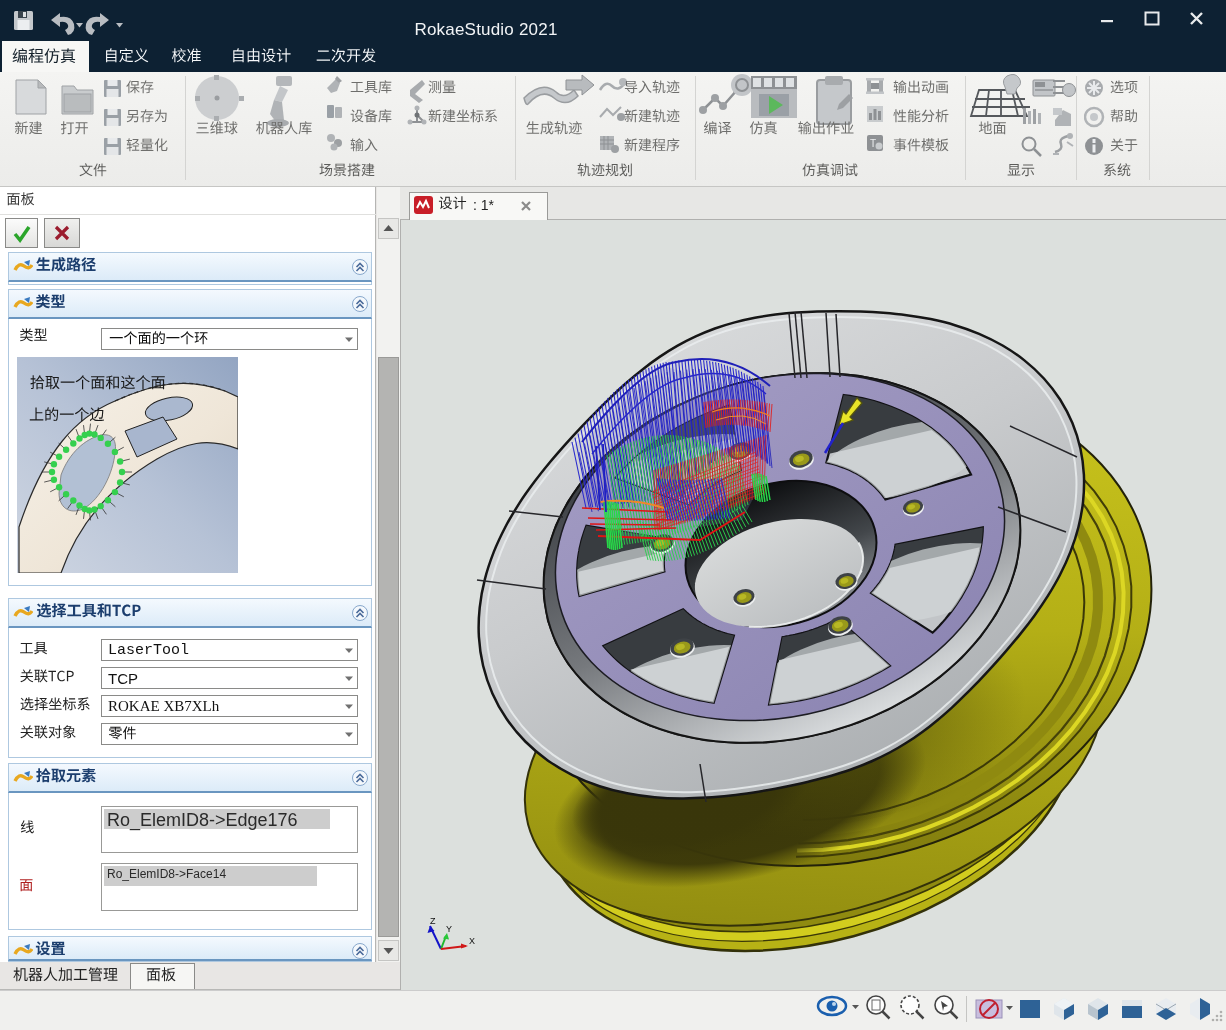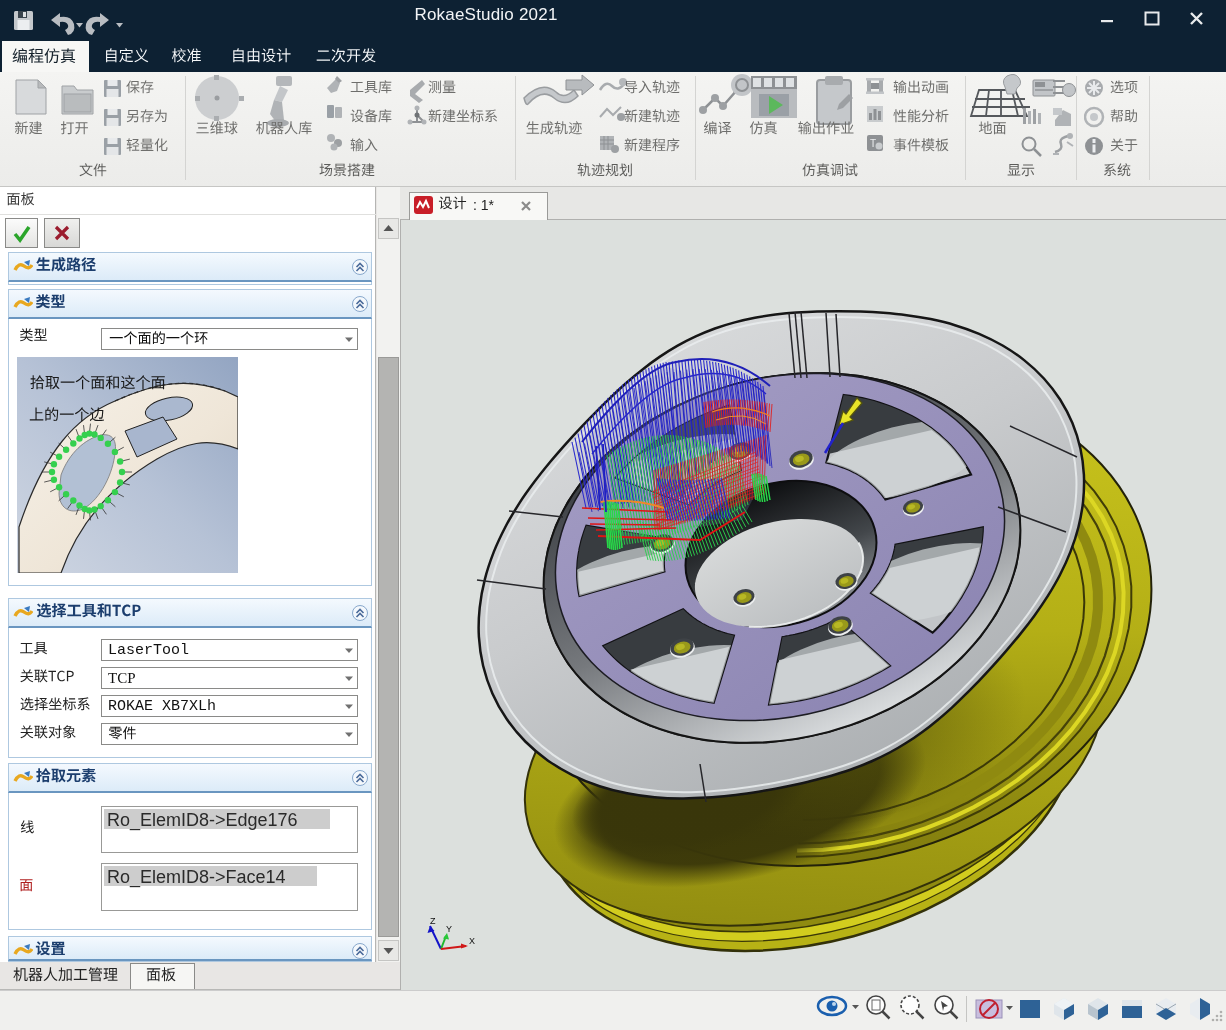--- a/index.html
+++ b/index.html
@@ -16,21 +16,21 @@
  <rect x="4" y="4" width="19" height="19" rx="1.5" fill="#c4c8cc"></rect>
  <rect x="8" y="4" width="9" height="7" fill="#39444d"></rect>
       <rect x="13" y="5" width="3" height="5" fill="#dfe2e4"></rect>
  <rect x="7.5" y="13" width="12" height="10" fill="#eceef0"></rect>
  <path d="M50 10 q11 -2 14 7 q2 9 -6 11 l-3 -5 q4 -2 3 -5 q-2 -4 -8 -3 l0 5 -9 -7 9 -7z" fill="#b9bdc2"></path>
  <path d="M66 16 l7 0 -3.5 4.5z" fill="#b9bdc2"></path>
  <path d="M90 10 q-11 -2 -14 7 q-2 9 6 11 l3 -5 q-4 -2 -3 -5 q2 -4 8 -3 l0 5 9 -7 -9 -7z" fill="#b9bdc2"></path>
  <path d="M106 16 l7 0 -3.5 4.5z" fill="#b9bdc2"></path>
 </g>
   </svg>
-<div class="abs" style="left:0;top:5px;width:972px;text-align:center;color:#f2f4f6;font-size:17px;letter-spacing:0.2px">RokaeStudio 2021</div>
+<div class="abs" style="left:0;top:20px;width:972px;text-align:center;color:#f2f4f6;font-size:17px;letter-spacing:0.2px">RokaeStudio 2021</div>
 <svg class="abs" style="left:1085px;top:6px" width="135" height="26" viewBox="0 0 135 26">
 <rect x="16" y="14" width="12" height="2.2" fill="#e8eaec"></rect>
 <rect x="60.5" y="6.5" width="13" height="12" fill="none" stroke="#e8eaec" stroke-width="2"></rect>
 <path d="M106 7 L117 18 M117 7 L106 18" stroke="#e8eaec" stroke-width="2.4" fill="none"></path>
 </svg>
 <div class="abs" id="tabrow"></div>
 <div class="abs" style="left:2px;top:41px;width:87px;height:31px;background:#f7f7f5"></div>
 <svg style="position:absolute;left:12px;top:48px;overflow:visible" width="64" height="17" viewBox="0 -13.76 64 16.96">
     <path d="M0.6 -0.9 0.9 0.2C2.2 -0.3 3.9 -1.0 5.5 -1.6L5.3 -2.6C3.6 -1.9 1.8 -1.3 0.6 -0.9ZM1.0 -6.8C1.2 -6.9 1.6 -7.0 3.3 -7.2C2.7 -6.2 2.1 -5.4 1.9 -5.1C1.4 -4.4 1.1 -4.0 0.7 -4.0C0.8 -3.7 1.0 -3.1 1.1 -2.9C1.4 -3.1 1.9 -3.3 5.4 -4.1C5.4 -4.3 5.3 -4.8 5.3 -5.1L2.7 -4.5C3.8 -6.0 4.9 -7.8 5.8 -9.6L4.8 -10.1C4.6 -9.5 4.2 -8.9 3.9 -8.3L2.1 -8.1C3.0 -9.5 3.9 -11.3 4.6 -13.0L3.4 -13.4C2.9 -11.5 1.8 -9.4 1.5 -8.9C1.1 -8.3 0.9 -7.9 0.6 -7.9C0.7 -7.6 0.9 -7.0 1.0 -6.8ZM10.0 -5.6V-3.2H8.7V-5.6ZM10.8 -5.6H11.9V-3.2H10.8ZM7.7 -6.6V1.2H8.7V-2.3H10.0V0.8H10.8V-2.3H11.9V0.7H12.8V-2.3H13.9V0.1C13.9 0.2 13.9 0.3 13.8 0.3C13.7 0.3 13.4 0.3 13.0 0.3C13.2 0.5 13.3 0.9 13.3 1.2C13.9 1.2 14.2 1.1 14.5 1.0C14.8 0.8 14.9 0.6 14.9 0.1V-6.6L13.9 -6.6ZM12.8 -5.6H13.9V-3.2H12.8ZM9.7 -13.2C9.9 -12.8 10.2 -12.2 10.4 -11.7H6.6V-8.2C6.6 -5.8 6.5 -2.2 5.0 0.3C5.3 0.4 5.8 0.8 6.0 1.0C7.4 -1.6 7.7 -5.4 7.7 -8.0H14.7V-11.7H11.7C11.5 -12.2 11.2 -13.0 10.8 -13.5ZM7.7 -10.7H13.6V-9.0H7.7Z M24.5 -11.7H29.3V-8.8H24.5ZM23.4 -12.8V-7.7H30.5V-12.8ZM23.2 -3.3V-2.3H26.3V-0.2H22.1V0.8H31.4V-0.2H27.5V-2.3H30.7V-3.3H27.5V-5.3H31.1V-6.3H22.8V-5.3H26.3V-3.3ZM21.8 -13.2C20.6 -12.7 18.5 -12.2 16.7 -11.9C16.8 -11.6 17.0 -11.2 17.0 -11.0C17.8 -11.1 18.6 -11.2 19.4 -11.4V-8.9H16.8V-7.8H19.2C18.6 -6.0 17.5 -3.9 16.4 -2.8C16.7 -2.5 16.9 -2.0 17.1 -1.6C17.9 -2.6 18.7 -4.2 19.4 -5.8V1.2H20.6V-5.6C21.1 -5.0 21.8 -4.1 22.0 -3.7L22.8 -4.6C22.4 -5.0 21.0 -6.4 20.6 -6.8V-7.8H22.6V-8.9H20.6V-11.7C21.3 -11.8 22.0 -12.0 22.6 -12.3Z M41.4 -13.2C41.6 -12.4 42.0 -11.3 42.1 -10.7L43.3 -11.0C43.2 -11.6 42.8 -12.7 42.5 -13.4ZM37.2 -10.6V-9.5H39.9C39.8 -5.5 39.5 -1.6 36.5 0.5C36.8 0.7 37.2 1.0 37.4 1.3C39.7 -0.4 40.6 -3.0 41.0 -6.0H44.9C44.8 -2.0 44.5 -0.5 44.2 -0.1C44.0 0.0 43.9 0.1 43.6 0.1C43.3 0.1 42.4 0.1 41.6 -0.0C41.8 0.3 41.9 0.8 41.9 1.1C42.8 1.2 43.6 1.2 44.1 1.1C44.6 1.1 44.9 1.0 45.3 0.6C45.8 0.0 46.0 -1.7 46.2 -6.6C46.2 -6.7 46.2 -7.1 46.2 -7.1H41.1C41.1 -7.9 41.2 -8.7 41.2 -9.5H47.4V-10.6ZM36.3 -13.4C35.4 -11.0 34.0 -8.6 32.5 -7.0C32.7 -6.8 33.1 -6.1 33.2 -5.8C33.7 -6.4 34.2 -7.0 34.6 -7.6V1.2H35.8V-9.5C36.4 -10.7 37.0 -11.9 37.4 -13.1Z M57.5 -0.7C59.3 -0.1 61.1 0.6 62.2 1.2L63.2 0.4C62.0 -0.2 60.0 -0.9 58.2 -1.5ZM53.5 -1.5C52.5 -0.8 50.5 0.0 48.9 0.4C49.2 0.7 49.5 1.1 49.7 1.3C51.3 0.8 53.3 0.0 54.6 -0.8ZM55.5 -13.5 55.4 -12.1H49.4V-11.1H55.2L55.1 -10.0H51.2V-2.8H48.9V-1.8H63.1V-2.8H60.8V-10.0H56.2L56.4 -11.1H62.7V-12.1H56.6L56.8 -13.3ZM52.4 -2.8V-3.9H59.6V-2.8ZM52.4 -7.4H59.6V-6.4H52.4ZM52.4 -8.1V-9.2H59.6V-8.1ZM52.4 -5.7H59.6V-4.7H52.4Z" fill="#16222c"></path>
   </svg>
@@ -476,29 +476,29 @@
   </svg>
 <div class="abs" style="left:101px;top:639px;width:257px;height:22px;background:#fff;border:1px solid #8a8a88"></div>
 <div class="abs" style="left:108px;top:642px;font-family:'Liberation Mono',monospace;font-size:15px;color:#111">LaserTool</div>
 <svg class="abs" style="left:342px;top:639px" width="14" height="22" viewBox="0 0 14 22">
     <path d="M3 9.5 l8 0 -4 4.5z" fill="#707070"></path>
   </svg>
 <svg style="position:absolute;left:19px;top:669px;overflow:visible" width="56" height="15" viewBox="0 -12.47 56 15.37">
     <path d="M3.2 -11.6C3.8 -10.8 4.5 -9.8 4.7 -9.1H1.9V-8.0H6.7V-6.2C6.7 -6.0 6.7 -5.7 6.7 -5.4H1.0V-4.4H6.4C6.0 -2.8 4.6 -1.1 0.7 0.2C1.0 0.4 1.3 0.9 1.5 1.1C5.2 -0.2 6.8 -1.8 7.5 -3.5C8.7 -1.3 10.6 0.3 13.2 1.1C13.3 0.7 13.7 0.3 13.9 0.0C11.3 -0.6 9.3 -2.2 8.2 -4.4H13.6V-5.4H7.9L7.9 -6.2V-8.0H12.8V-9.1H9.9C10.4 -9.9 11.0 -10.9 11.5 -11.7L10.3 -12.1C9.9 -11.2 9.3 -10.0 8.7 -9.1H4.7L5.7 -9.6C5.4 -10.3 4.8 -11.3 4.2 -12.0Z M21.5 -11.5C22.1 -10.8 22.7 -9.9 23.0 -9.3L23.9 -9.7C23.6 -10.4 23.0 -11.3 22.4 -11.9ZM26.2 -11.9C25.9 -11.1 25.2 -9.9 24.7 -9.2H21.1V-8.2H23.7V-6.4L23.7 -5.5H20.7V-4.5H23.6C23.3 -2.9 22.5 -1.0 20.2 0.5C20.5 0.7 20.8 1.0 21.0 1.3C22.9 0.0 23.8 -1.5 24.3 -2.9C25.1 -1.1 26.2 0.3 27.8 1.1C27.9 0.9 28.3 0.5 28.5 0.2C26.7 -0.6 25.4 -2.3 24.8 -4.5H28.4V-5.5H24.8L24.8 -6.4V-8.2H27.8V-9.2H25.8C26.3 -9.9 26.9 -10.8 27.4 -11.6ZM15.1 -2.0 15.3 -0.9 19.0 -1.6V1.2H20.0V-1.7L21.2 -1.9L21.1 -2.9L20.0 -2.7V-10.6H20.6V-11.6H15.2V-10.6H16.0V-2.1ZM17.0 -10.6H19.0V-8.5H17.0ZM17.0 -7.6H19.0V-5.5H17.0ZM17.0 -4.6H19.0V-2.6L17.0 -2.2Z M32.7 0.0H34.0V-9.5H37.2V-10.6H29.4V-9.5H32.7Z M43.2 0.2C44.5 0.2 45.6 -0.4 46.4 -1.3L45.7 -2.2C45.0 -1.4 44.2 -1.0 43.2 -1.0C41.2 -1.0 39.9 -2.7 39.9 -5.4C39.9 -8.0 41.3 -9.6 43.3 -9.6C44.2 -9.6 44.9 -9.2 45.4 -8.6L46.2 -9.5C45.5 -10.2 44.5 -10.8 43.2 -10.8C40.5 -10.8 38.5 -8.7 38.5 -5.3C38.5 -1.9 40.5 0.2 43.2 0.2Z M48.4 0.0H49.7V-4.2H51.5C53.8 -4.2 55.4 -5.3 55.4 -7.5C55.4 -9.8 53.8 -10.6 51.4 -10.6H48.4ZM49.7 -5.3V-9.5H51.3C53.1 -9.5 54.1 -9.1 54.1 -7.5C54.1 -6.0 53.2 -5.3 51.3 -5.3Z" fill="#222"></path>
   </svg>
 <div class="abs" style="left:101px;top:667px;width:257px;height:22px;background:#fff;border:1px solid #8a8a88"></div>
-<div class="abs" style="left:108px;top:670px;font-family:Liberation Serif, serif;font-size:15px;color:#111">TCP</div>
+<div class="abs" style="left:108px;top:670px;font-family:Liberation Sans, sans-serif;font-size:15px;color:#111">TCP</div>
 <svg class="abs" style="left:342px;top:667px" width="14" height="22" viewBox="0 0 14 22">
     <path d="M3 9.5 l8 0 -4 4.5z" fill="#707070"></path>
   </svg>
 <svg style="position:absolute;left:19px;top:697px;overflow:visible" width="72" height="15" viewBox="0 -12.47 72 15.37">
     <path d="M0.9 -11.1C1.7 -10.4 2.7 -9.4 3.1 -8.7L4.0 -9.3C3.6 -10.0 2.6 -11.0 1.7 -11.7ZM6.5 -11.7C6.1 -10.5 5.5 -9.2 4.7 -8.3C5.0 -8.2 5.5 -7.9 5.7 -7.7C6.0 -8.1 6.3 -8.7 6.6 -9.2H8.7V-7.1H4.6V-6.1H7.3C7.0 -4.2 6.4 -2.9 4.2 -2.1C4.5 -1.9 4.8 -1.5 4.9 -1.2C7.4 -2.2 8.1 -3.8 8.4 -6.1H9.8V-2.8C9.8 -1.7 10.1 -1.3 11.2 -1.3C11.4 -1.3 12.4 -1.3 12.6 -1.3C13.5 -1.3 13.8 -1.8 13.9 -3.7C13.6 -3.7 13.2 -3.9 12.9 -4.1C12.9 -2.6 12.8 -2.4 12.5 -2.4C12.3 -2.4 11.5 -2.4 11.3 -2.4C11.0 -2.4 10.9 -2.4 10.9 -2.8V-6.1H13.8V-7.1H9.8V-9.2H13.2V-10.2H9.8V-12.1H8.7V-10.2H7.0C7.2 -10.6 7.4 -11.1 7.5 -11.5ZM3.6 -6.6H0.8V-5.6H2.6V-1.2C2.0 -0.9 1.3 -0.4 0.7 0.2L1.4 1.2C2.2 0.3 3.0 -0.5 3.5 -0.5C3.8 -0.5 4.3 -0.1 4.9 0.3C5.8 0.8 7.0 1.0 8.7 1.0C10.1 1.0 12.6 0.9 13.7 0.8C13.7 0.5 13.9 -0.0 14.0 -0.3C12.6 -0.1 10.4 -0.0 8.7 -0.0C7.2 -0.0 6.0 -0.1 5.1 -0.7C4.4 -1.1 4.0 -1.4 3.6 -1.5Z M17.1 -12.2V-9.3H15.2V-8.3H17.1V-5.2C16.3 -4.9 15.6 -4.7 15.0 -4.6L15.3 -3.5L17.1 -4.1V-0.2C17.1 0.0 17.0 0.1 16.8 0.1C16.6 0.1 16.1 0.1 15.5 0.1C15.6 0.4 15.7 0.8 15.8 1.1C16.7 1.1 17.3 1.1 17.6 0.9C18.0 0.7 18.1 0.4 18.1 -0.2V-4.4L19.8 -5.0L19.7 -6.0L18.1 -5.5V-8.3H19.9V-9.3H18.1V-12.2ZM26.2 -10.4C25.6 -9.7 24.9 -9.0 24.1 -8.4C23.3 -9.0 22.7 -9.7 22.2 -10.4ZM20.2 -11.4V-10.4H21.2C21.7 -9.5 22.4 -8.6 23.3 -7.9C22.1 -7.2 20.9 -6.7 19.6 -6.4C19.8 -6.2 20.1 -5.8 20.2 -5.5C21.5 -5.9 22.9 -6.5 24.1 -7.2C25.2 -6.5 26.5 -5.9 28.0 -5.5C28.1 -5.8 28.4 -6.2 28.6 -6.4C27.3 -6.7 26.0 -7.2 24.9 -7.9C26.1 -8.7 27.1 -9.8 27.7 -11.1L27.0 -11.5L26.8 -11.4ZM23.5 -6.0V-4.7H20.5V-3.7H23.5V-2.2H19.8V-1.2H23.5V1.2H24.6V-1.2H28.4V-2.2H24.6V-3.7H27.3V-4.7H24.6V-6.0Z M39.6 -11.5C39.2 -9.2 38.2 -7.3 36.8 -6.1V-12.0H35.7V-4.3H30.8V-3.2H35.7V-0.4H29.8V0.6H42.8V-0.4H36.8V-3.2H41.8V-4.3H36.8V-6.0C37.0 -5.8 37.4 -5.5 37.5 -5.3C38.3 -6.0 39.0 -6.8 39.5 -7.8C40.4 -6.9 41.5 -5.8 42.0 -5.0L42.7 -5.8C42.2 -6.6 40.9 -7.8 39.9 -8.8C40.3 -9.5 40.5 -10.4 40.7 -11.3ZM32.5 -11.5C32.0 -9.1 31.1 -7.0 29.5 -5.7C29.8 -5.6 30.2 -5.2 30.4 -5.0C31.2 -5.7 32.0 -6.8 32.5 -7.9C33.3 -7.2 34.1 -6.3 34.5 -5.7L35.3 -6.5C34.8 -7.1 33.8 -8.1 32.9 -8.9C33.2 -9.7 33.5 -10.5 33.6 -11.3Z M50.3 -11.1V-10.0H56.6V-11.1ZM54.8 -4.7C55.5 -3.3 56.2 -1.4 56.4 -0.2L57.4 -0.6C57.1 -1.7 56.4 -3.6 55.7 -5.0ZM50.6 -5.0C50.2 -3.4 49.6 -1.9 48.8 -0.8C49.0 -0.7 49.5 -0.4 49.7 -0.3C50.4 -1.4 51.2 -3.1 51.6 -4.7ZM49.6 -7.6V-6.6H52.7V-0.3C52.7 -0.1 52.7 -0.0 52.4 0.0C52.3 0.0 51.6 0.0 50.8 -0.0C51.0 0.3 51.1 0.8 51.2 1.1C52.2 1.1 52.9 1.1 53.3 0.9C53.7 0.7 53.8 0.4 53.8 -0.2V-6.6H57.4V-7.6ZM46.4 -12.2V-9.1H44.2V-8.1H46.2C45.7 -6.3 44.8 -4.2 43.8 -3.1C44.1 -2.8 44.3 -2.4 44.5 -2.1C45.2 -3.0 45.9 -4.6 46.4 -6.1V1.1H47.5V-6.4C48.0 -5.7 48.6 -4.8 48.8 -4.4L49.5 -5.2C49.2 -5.6 47.9 -7.2 47.5 -7.7V-8.1H49.4V-9.1H47.5V-12.2Z M62.1 -3.2C61.4 -2.2 60.2 -1.1 59.0 -0.4C59.3 -0.3 59.8 0.1 60.0 0.3C61.1 -0.5 62.4 -1.7 63.2 -2.9ZM67.2 -2.8C68.4 -1.8 69.9 -0.5 70.6 0.3L71.6 -0.3C70.8 -1.2 69.3 -2.4 68.1 -3.3ZM67.6 -6.4C68.0 -6.1 68.4 -5.7 68.8 -5.3L62.4 -4.8C64.6 -5.9 66.8 -7.2 69.0 -8.9L68.1 -9.6C67.4 -9.0 66.6 -8.4 65.8 -7.9L62.3 -7.7C63.3 -8.4 64.4 -9.4 65.4 -10.4C67.2 -10.6 69.0 -10.8 70.4 -11.2L69.6 -12.1C67.3 -11.5 63.1 -11.1 59.6 -10.9C59.7 -10.7 59.8 -10.2 59.8 -10.0C61.1 -10.0 62.5 -10.1 63.8 -10.2C62.9 -9.3 61.8 -8.4 61.4 -8.1C61.0 -7.8 60.6 -7.6 60.3 -7.6C60.5 -7.3 60.6 -6.8 60.7 -6.6C61.0 -6.7 61.4 -6.8 64.4 -6.9C63.1 -6.2 62.1 -5.6 61.6 -5.4C60.7 -4.9 60.0 -4.6 59.5 -4.6C59.7 -4.3 59.8 -3.8 59.9 -3.6C60.3 -3.7 60.8 -3.8 64.8 -4.1V-0.3C64.8 -0.1 64.8 -0.1 64.5 -0.1C64.3 -0.0 63.5 -0.0 62.6 -0.1C62.8 0.2 63.0 0.7 63.1 1.0C64.1 1.0 64.8 1.0 65.3 0.8C65.8 0.6 65.9 0.3 65.9 -0.3V-4.2L69.5 -4.4C70.0 -4.0 70.3 -3.5 70.6 -3.1L71.4 -3.7C70.8 -4.5 69.6 -5.9 68.5 -6.9Z" fill="#222"></path>
   </svg>
 <div class="abs" style="left:101px;top:695px;width:257px;height:22px;background:#fff;border:1px solid #8a8a88"></div>
-<div class="abs" style="left:108px;top:698px;font-family:Liberation Mono, monospace;font-size:15px;color:#111">ROKAE XB7XLh</div>
+<div class="abs" style="left:108px;top:698px;font-family:Liberation Serif, serif;font-size:15px;color:#111">ROKAE XB7XLh</div>
 <svg class="abs" style="left:342px;top:695px" width="14" height="22" viewBox="0 0 14 22">
     <path d="M3 9.5 l8 0 -4 4.5z" fill="#707070"></path>
   </svg>
 <svg style="position:absolute;left:19px;top:725px;overflow:visible" width="58" height="15" viewBox="0 -12.47 58 15.37">
     <path d="M3.2 -11.6C3.8 -10.8 4.5 -9.8 4.7 -9.1H1.9V-8.0H6.7V-6.2C6.7 -6.0 6.7 -5.7 6.7 -5.4H1.0V-4.4H6.4C6.0 -2.8 4.6 -1.1 0.7 0.2C1.0 0.4 1.3 0.9 1.5 1.1C5.2 -0.2 6.8 -1.8 7.5 -3.5C8.7 -1.3 10.6 0.3 13.2 1.1C13.3 0.7 13.7 0.3 13.9 0.0C11.3 -0.6 9.3 -2.2 8.2 -4.4H13.6V-5.4H7.9L7.9 -6.2V-8.0H12.8V-9.1H9.9C10.4 -9.9 11.0 -10.9 11.5 -11.7L10.3 -12.1C9.9 -11.2 9.3 -10.0 8.7 -9.1H4.7L5.7 -9.6C5.4 -10.3 4.8 -11.3 4.2 -12.0Z M21.5 -11.5C22.1 -10.8 22.7 -9.9 23.0 -9.3L23.9 -9.7C23.6 -10.4 23.0 -11.3 22.4 -11.9ZM26.2 -11.9C25.9 -11.1 25.2 -9.9 24.7 -9.2H21.1V-8.2H23.7V-6.4L23.7 -5.5H20.7V-4.5H23.6C23.3 -2.9 22.5 -1.0 20.2 0.5C20.5 0.7 20.8 1.0 21.0 1.3C22.9 0.0 23.8 -1.5 24.3 -2.9C25.1 -1.1 26.2 0.3 27.8 1.1C27.9 0.9 28.3 0.5 28.5 0.2C26.7 -0.6 25.4 -2.3 24.8 -4.5H28.4V-5.5H24.8L24.8 -6.4V-8.2H27.8V-9.2H25.8C26.3 -9.9 26.9 -10.8 27.4 -11.6ZM15.1 -2.0 15.3 -0.9 19.0 -1.6V1.2H20.0V-1.7L21.2 -1.9L21.1 -2.9L20.0 -2.7V-10.6H20.6V-11.6H15.2V-10.6H16.0V-2.1ZM17.0 -10.6H19.0V-8.5H17.0ZM17.0 -7.6H19.0V-5.5H17.0ZM17.0 -4.6H19.0V-2.6L17.0 -2.2Z M36.3 -5.7C37.0 -4.7 37.6 -3.3 37.8 -2.4L38.8 -2.9C38.6 -3.8 37.9 -5.1 37.2 -6.1ZM30.3 -6.6C31.2 -5.8 32.1 -4.8 33.0 -3.9C32.1 -2.0 31.0 -0.6 29.7 0.2C29.9 0.5 30.2 0.9 30.4 1.1C31.8 0.2 32.9 -1.2 33.8 -2.9C34.4 -2.1 35.0 -1.4 35.3 -0.7L36.2 -1.5C35.8 -2.3 35.1 -3.2 34.3 -4.1C34.9 -5.7 35.4 -7.7 35.7 -10.1L35.0 -10.3L34.8 -10.2H30.0V-9.2H34.5C34.3 -7.6 33.9 -6.2 33.5 -5.0C32.7 -5.8 31.9 -6.6 31.1 -7.2ZM40.1 -12.2V-8.7H36.0V-7.6H40.1V-0.3C40.1 -0.1 40.0 0.0 39.7 0.0C39.5 0.0 38.7 0.0 37.8 0.0C37.9 0.3 38.1 0.8 38.1 1.1C39.4 1.1 40.1 1.1 40.5 0.9C41.0 0.7 41.2 0.4 41.2 -0.3V-7.6H42.9V-8.7H41.2V-12.2Z M48.4 -12.2C47.6 -11.0 46.2 -9.6 44.3 -8.6C44.5 -8.4 44.8 -8.0 45.0 -7.8C45.3 -8.0 45.5 -8.1 45.8 -8.3V-6.0H48.3C47.2 -5.3 45.9 -4.8 44.4 -4.5C44.6 -4.3 44.9 -3.9 45.0 -3.7C46.4 -4.1 47.8 -4.6 48.9 -5.4C49.3 -5.1 49.6 -4.9 49.9 -4.6C48.7 -3.8 46.6 -2.9 44.9 -2.6C45.1 -2.4 45.4 -2.0 45.5 -1.8C47.1 -2.2 49.1 -3.1 50.4 -4.1C50.7 -3.8 50.9 -3.5 51.0 -3.3C49.6 -2.1 46.9 -1.0 44.7 -0.4C44.9 -0.2 45.2 0.1 45.4 0.4C47.4 -0.2 49.8 -1.3 51.4 -2.5C51.8 -1.5 51.6 -0.6 51.0 -0.2C50.8 0.0 50.4 0.0 50.0 0.0C49.7 0.0 49.2 0.0 48.6 -0.0C48.8 0.3 48.9 0.7 48.9 1.0C49.4 1.0 49.9 1.0 50.2 1.0C50.8 1.0 51.2 0.9 51.8 0.6C52.7 -0.0 53.0 -1.5 52.3 -3.1L53.1 -3.4C53.7 -2.1 54.9 -0.4 56.6 0.4C56.7 0.1 57.1 -0.3 57.3 -0.5C55.7 -1.2 54.5 -2.6 53.9 -3.9C54.7 -4.3 55.4 -4.7 56.0 -5.1L55.1 -5.7C54.3 -5.1 53.0 -4.3 51.9 -3.8C51.4 -4.5 50.7 -5.3 49.7 -5.9L49.7 -6.0H55.8V-9.2H51.9C52.4 -9.7 52.8 -10.3 53.1 -10.8L52.3 -11.3L52.2 -11.2H49.0C49.2 -11.5 49.4 -11.7 49.6 -12.0ZM48.2 -10.3H51.5C51.3 -9.9 51.0 -9.5 50.6 -9.2H47.0C47.4 -9.6 47.8 -10.0 48.2 -10.3ZM46.8 -8.4H50.7C50.3 -7.8 49.9 -7.3 49.4 -6.8H46.8ZM51.7 -8.4H54.7V-6.8H50.6C51.1 -7.3 51.4 -7.8 51.7 -8.4Z" fill="#222"></path>
   </svg>
 <div class="abs" style="left:101px;top:723px;width:257px;height:22px;background:#fff;border:1px solid #8a8a88"></div>
 <svg style="position:absolute;left:108px;top:726px;overflow:visible" width="29" height="15" viewBox="0 -12.47 29 15.37">
     <path d="M2.8 -8.4V-7.7H5.9V-8.4ZM2.5 -7.0V-6.3H6.0V-7.0ZM8.5 -7.0V-6.3H12.0V-7.0ZM8.5 -8.4V-7.7H11.7V-8.4ZM1.1 -9.9V-7.4H2.1V-9.2H6.7V-6.9H7.7V-9.2H12.4V-7.4H13.4V-9.9H7.7V-10.8H12.5V-11.6H1.9V-10.8H6.7V-9.9ZM6.2 -4.3C6.7 -4.0 7.2 -3.5 7.5 -3.1H2.5V-2.3H10.4C9.6 -1.7 8.4 -1.1 7.5 -0.7C6.5 -1.0 5.5 -1.3 4.6 -1.6L4.1 -0.9C6.1 -0.3 8.6 0.6 9.9 1.3L10.4 0.5C9.9 0.2 9.3 -0.0 8.7 -0.3C9.9 -0.9 11.3 -1.8 12.2 -2.7L11.5 -3.2L11.3 -3.1H7.7L8.2 -3.6C7.9 -3.9 7.4 -4.5 6.9 -4.8ZM7.5 -6.6C5.9 -5.4 3.0 -4.4 0.5 -3.9C0.7 -3.7 1.0 -3.3 1.1 -3.1C3.1 -3.6 5.4 -4.3 7.1 -5.3C8.7 -4.4 11.5 -3.5 13.4 -3.1C13.6 -3.4 13.9 -3.8 14.1 -4.0C12.1 -4.4 9.4 -5.1 7.9 -5.8L8.3 -6.1Z M19.1 -4.9V-3.9H23.3V1.2H24.3V-3.9H28.3V-4.9H24.3V-8.1H27.7V-9.2H24.3V-12.0H23.3V-9.2H21.3C21.5 -9.9 21.7 -10.6 21.8 -11.2L20.8 -11.5C20.4 -9.6 19.8 -7.7 19.0 -6.5C19.2 -6.4 19.7 -6.1 19.9 -5.9C20.3 -6.5 20.7 -7.3 21.0 -8.1H23.3V-4.9ZM18.4 -12.1C17.6 -9.9 16.3 -7.8 15.0 -6.3C15.2 -6.1 15.5 -5.5 15.6 -5.3C16.1 -5.8 16.5 -6.3 16.9 -7.0V1.1H18.0V-8.7C18.5 -9.7 19.0 -10.7 19.4 -11.8Z" fill="#111"></path>
   </svg>
@@ -522,21 +522,21 @@
     <path d="M0.8 -0.8 1.0 0.3C2.3 -0.1 4.1 -0.7 5.8 -1.2L5.6 -2.1C3.8 -1.6 2.0 -1.1 0.8 -0.8ZM10.2 -11.3C10.9 -11.0 11.8 -10.4 12.3 -10.0L12.9 -10.7C12.5 -11.1 11.6 -11.6 10.8 -11.9ZM1.0 -6.1C1.2 -6.2 1.6 -6.3 3.4 -6.6C2.7 -5.6 2.2 -4.9 1.9 -4.6C1.4 -4.1 1.1 -3.7 0.8 -3.6C0.9 -3.4 1.1 -2.9 1.1 -2.6C1.4 -2.8 1.9 -3.0 5.6 -3.7C5.5 -3.9 5.5 -4.3 5.6 -4.6L2.7 -4.1C3.8 -5.4 4.9 -7.0 5.8 -8.6L4.9 -9.1C4.6 -8.6 4.3 -8.0 4.0 -7.5L2.1 -7.3C3.0 -8.6 3.9 -10.1 4.5 -11.7L3.5 -12.1C2.9 -10.4 1.8 -8.5 1.5 -8.1C1.2 -7.6 0.9 -7.2 0.7 -7.2C0.8 -6.9 1.0 -6.4 1.0 -6.1ZM12.9 -5.1C12.3 -4.1 11.5 -3.3 10.6 -2.6C10.3 -3.3 10.1 -4.3 10.0 -5.3L13.7 -6.0L13.5 -7.0L9.8 -6.3C9.8 -6.9 9.7 -7.5 9.7 -8.2L13.3 -8.8L13.1 -9.7L9.6 -9.2C9.6 -10.2 9.5 -11.2 9.5 -12.2H8.5C8.5 -11.1 8.5 -10.1 8.6 -9.0L6.3 -8.7L6.5 -7.7L8.6 -8.0C8.7 -7.4 8.7 -6.7 8.8 -6.1L6.0 -5.6L6.2 -4.6L8.9 -5.1C9.1 -3.9 9.4 -2.8 9.7 -1.9C8.4 -1.1 7.0 -0.4 5.5 0.0C5.8 0.2 6.1 0.6 6.2 0.9C7.6 0.4 8.9 -0.2 10.0 -1.0C10.6 0.3 11.4 1.1 12.4 1.1C13.4 1.1 13.8 0.6 14.0 -1.0C13.7 -1.1 13.4 -1.3 13.2 -1.6C13.1 -0.3 12.9 0.1 12.5 0.1C11.9 0.1 11.4 -0.5 10.9 -1.6C12.1 -2.5 13.1 -3.5 13.8 -4.6Z" fill="#222"></path>
   </svg>
 <div class="abs" style="left:101px;top:806px;width:257px;height:47px;background:#fff;border:1px solid #999997"></div>
 <div class="abs" style="left:104px;top:809px;width:226px;height:20px;background:#cdcdcd"></div>
 <div class="abs" style="left:107px;top:810px;font-size:18px;color:#2a2a2a">Ro_ElemID8-&gt;Edge176</div>
 <svg style="position:absolute;left:19px;top:878px;overflow:visible" width="14" height="15" viewBox="0 -12.47 14 15.37">
     <path d="M5.6 -4.8H8.7V-3.2H5.6ZM5.6 -5.7V-7.3H8.7V-5.7ZM5.6 -2.3H8.7V-0.6H5.6ZM0.8 -11.2V-10.2H6.4C6.3 -9.6 6.2 -8.9 6.0 -8.4H1.5V1.2H2.6V0.4H11.9V1.2H13.0V-8.4H7.1L7.7 -10.2H13.7V-11.2ZM2.6 -0.6V-7.3H4.6V-0.6ZM11.9 -0.6H9.7V-7.3H11.9Z" fill="#b02020"></path>
   </svg>
 <div class="abs" style="left:101px;top:863px;width:257px;height:48px;background:#fff;border:1px solid #999997"></div>
 <div class="abs" style="left:104px;top:866px;width:213px;height:20px;background:#cdcdcd"></div>
-<div class="abs" style="left:107px;top:867px;font-size:18px;color:#2a2a2a">Ro_ElemID8-&gt;Face14</div>
+<div class="abs" style="left:107px;top:867px;font-size:12px;color:#2a2a2a">Ro_ElemID8-&gt;Face14</div>
 <div class="abs" style="left:8px;top:936px;width:364px;height:26px;border:1px solid #aec8e0"></div>
 <div class="abs" style="left:8px;top:936px;width:364px;height:25px;background:linear-gradient(#f4f9fe,#dcebf8);border:1px solid #aec8e0;border-bottom:2px solid #6a96c0"></div>
 <svg class="abs" style="left:13px;top:942px" width="20" height="18" viewBox="0 0 20 18">
 <path d="M2 12 q4 -8 9 -4 q5 4 8 -1" stroke="#e8a820" stroke-width="3.4" fill="none"></path>
 <path d="M11 4 l6 -2 -1 6z" fill="#3a7ac0"></path>
   </svg>
 <svg style="position:absolute;left:35px;top:941px;overflow:visible" width="31" height="16" viewBox="0 -13.33 31 16.43">
     <path d="M1.6 -11.8C2.4 -11.1 3.5 -10.0 4.0 -9.3L5.3 -10.6C4.7 -11.3 3.6 -12.3 2.7 -13.0ZM0.5 -8.4V-6.6H2.4V-1.9C2.4 -1.2 2.0 -0.7 1.6 -0.4C1.9 -0.0 2.4 0.7 2.6 1.2C2.8 0.8 3.3 0.4 6.2 -2.1C6.0 -2.4 5.7 -3.1 5.5 -3.6L4.2 -2.5V-8.4ZM7.3 -12.7V-11.0C7.3 -9.9 7.0 -8.8 5.1 -8.0C5.4 -7.7 6.1 -7.0 6.3 -6.6C8.5 -7.6 9.0 -9.4 9.0 -10.9H11.1V-9.3C11.1 -7.8 11.4 -7.1 12.9 -7.1C13.2 -7.1 13.7 -7.1 13.9 -7.1C14.3 -7.1 14.6 -7.1 14.9 -7.2C14.8 -7.6 14.8 -8.3 14.7 -8.7C14.5 -8.7 14.2 -8.6 13.9 -8.6C13.7 -8.6 13.3 -8.6 13.1 -8.6C12.9 -8.6 12.8 -8.8 12.8 -9.3V-12.7ZM11.8 -4.7C11.4 -3.8 10.8 -3.1 10.0 -2.5C9.2 -3.1 8.6 -3.9 8.1 -4.7ZM5.9 -6.4V-4.7H7.1L6.4 -4.5C7.0 -3.3 7.7 -2.3 8.5 -1.5C7.4 -0.9 6.2 -0.5 4.8 -0.2C5.2 0.1 5.5 0.9 5.7 1.4C7.3 1.0 8.7 0.5 10.0 -0.3C11.1 0.5 12.4 1.0 14.0 1.4C14.2 0.9 14.7 0.2 15.1 -0.2C13.7 -0.5 12.5 -0.9 11.5 -1.5C12.7 -2.6 13.6 -4.1 14.2 -6.0L13.1 -6.5L12.7 -6.4Z M25.8 -11.4H27.6V-10.5H25.8ZM22.3 -11.4H24.1V-10.5H22.3ZM18.9 -11.4H20.6V-10.5H18.9ZM18.1 -6.6V-0.3H16.3V1.0H30.3V-0.3H28.4V-6.6H23.7L23.8 -7.2H29.8V-8.6H24.0L24.1 -9.2H29.5V-12.6H17.1V-9.2H22.2L22.1 -8.6H16.5V-7.2H22.0L21.9 -6.6ZM19.9 -0.3V-0.9H26.5V-0.3ZM19.9 -4.0H26.5V-3.4H19.9ZM19.9 -4.9V-5.5H26.5V-4.9ZM19.9 -2.5H26.5V-1.9H19.9Z" fill="#1c3e6e"></path>
   </svg>
 <div class="abs" style="left:352px;top:943px;width:16px;height:16px;border-radius:8px;background:#f4f8fc;border:1px solid #88a8cc"></div>

